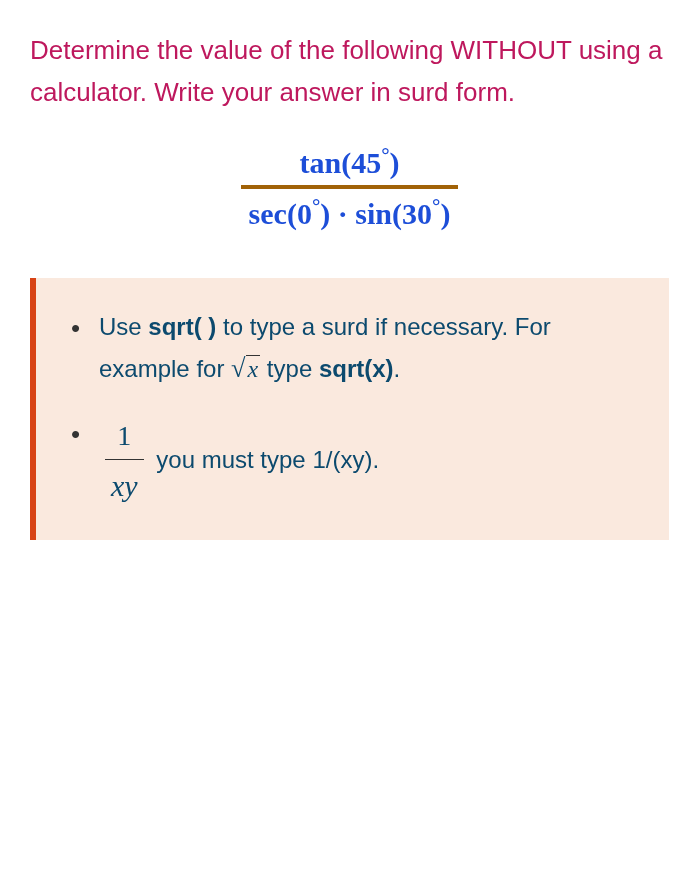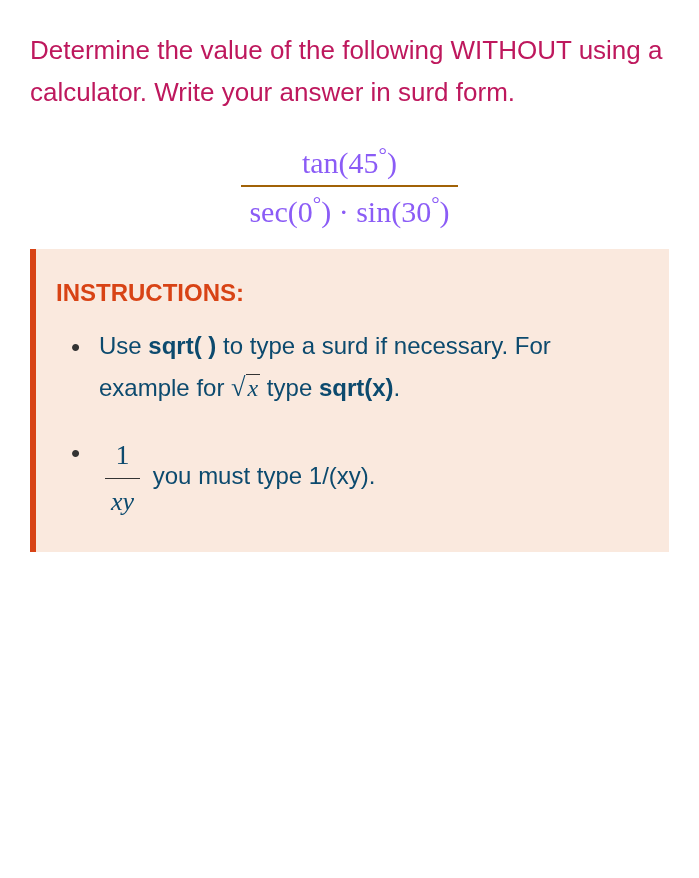--- a/index.html
+++ b/index.html
@@ -15,37 +15,38 @@
       color: #333333;
     }
     .question-text {
       font-size: 26px;
       line-height: 1.6;
       color: #be185d;
       margin-bottom: 30px;
     }
     .math-expression {
       text-align: center;
-      margin: 30px 0 20px 0;
+      margin: 30px 0 47px 0;
       font-family: 'Times New Roman', serif;
       font-size: 30px;
-      color: #8b5cf6;
+      color: #1d4ed8;
+      font-weight: bold;
     }
     .fraction {
       display: inline-block;
       vertical-align: middle;
       text-align: center;
     }
     .fraction .numerator {
       display: block;
       padding: 0 20px 5px 20px;
     }
     .fraction .denominator {
       display: block;
-      border-top: 2px solid #a16207;
+      border-top: 4px solid #a16207;
       padding: 5px 8px 0 8px;
     }
     .degree {
       font-size: 0.7em;
       vertical-align: super;
     }
     .instructions-box {
       background: #fae9de;
       border-left: 6px solid #d84315;
       padding: 30px 30px 30px 20px;
@@ -105,21 +106,21 @@
       margin: 0 6px;
     }
     .inline-fraction .inum {
       display: block;
       font-size: 28px;
       padding: 0 6px;
     }
     .inline-fraction .iden {
       display: block;
       border-top: 1.5px solid #333;
-      font-size: 26px;
+      font-size: 30px;
       font-style: italic;
       padding: 2px 6px 0 6px;
     }
   </style>
 </head>
 <body>
 
 <div class="question-text">Determine the value of the following WITHOUT using a calculator. Write your answer in surd form.</div>
 
 <div class="math-expression">
@@ -127,21 +128,20 @@
     <span class="numerator">
       <span>tan</span>(<span>45</span><span class="degree">°</span>)
     </span>
     <span class="denominator">
       <span>sec</span>(<span>0</span><span class="degree">°</span>) <span>·</span> <span>sin</span>(<span>30</span><span class="degree">°</span>)
     </span>
   </div>
 </div>
 
 <div class="instructions-box">
-  <div class="instructions-title">INSTRUCTIONS:</div>
   <ul class="instructions-list">
     <li>
       <span>Use </span><span class="bold">sqrt( )</span><span> to type a surd if necessary. For example for </span><span class="sqrt-symbol"><span class="radical">√</span><span class="radicand">x</span></span><span> type </span><span class="bold">sqrt(x)</span><span>.</span>
     </li>
     <li>
       <span class="inline-fraction"><span class="inum">1</span><span class="iden">xy</span></span><span> you must type 1/(xy).</span>
     </li>
   </ul>
 </div>
 

